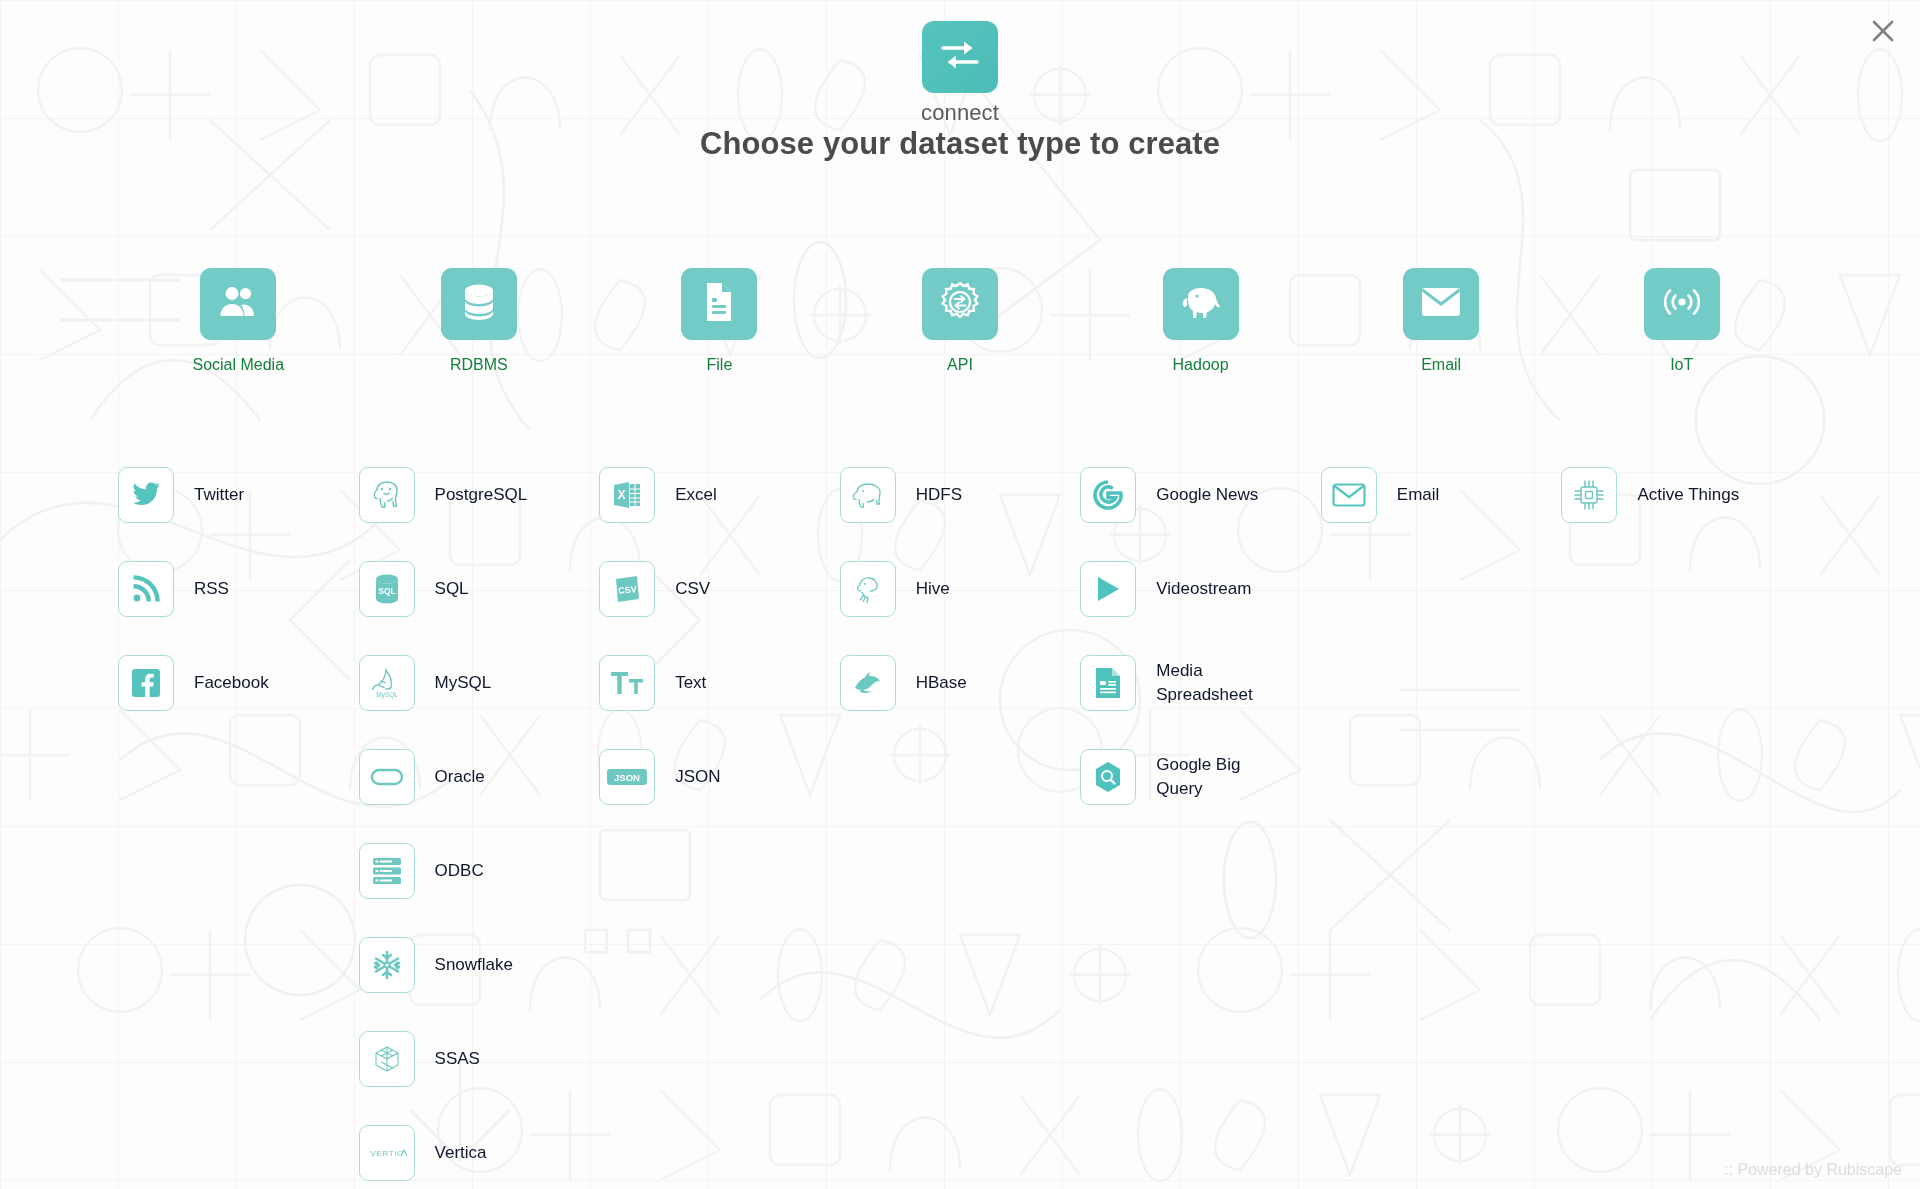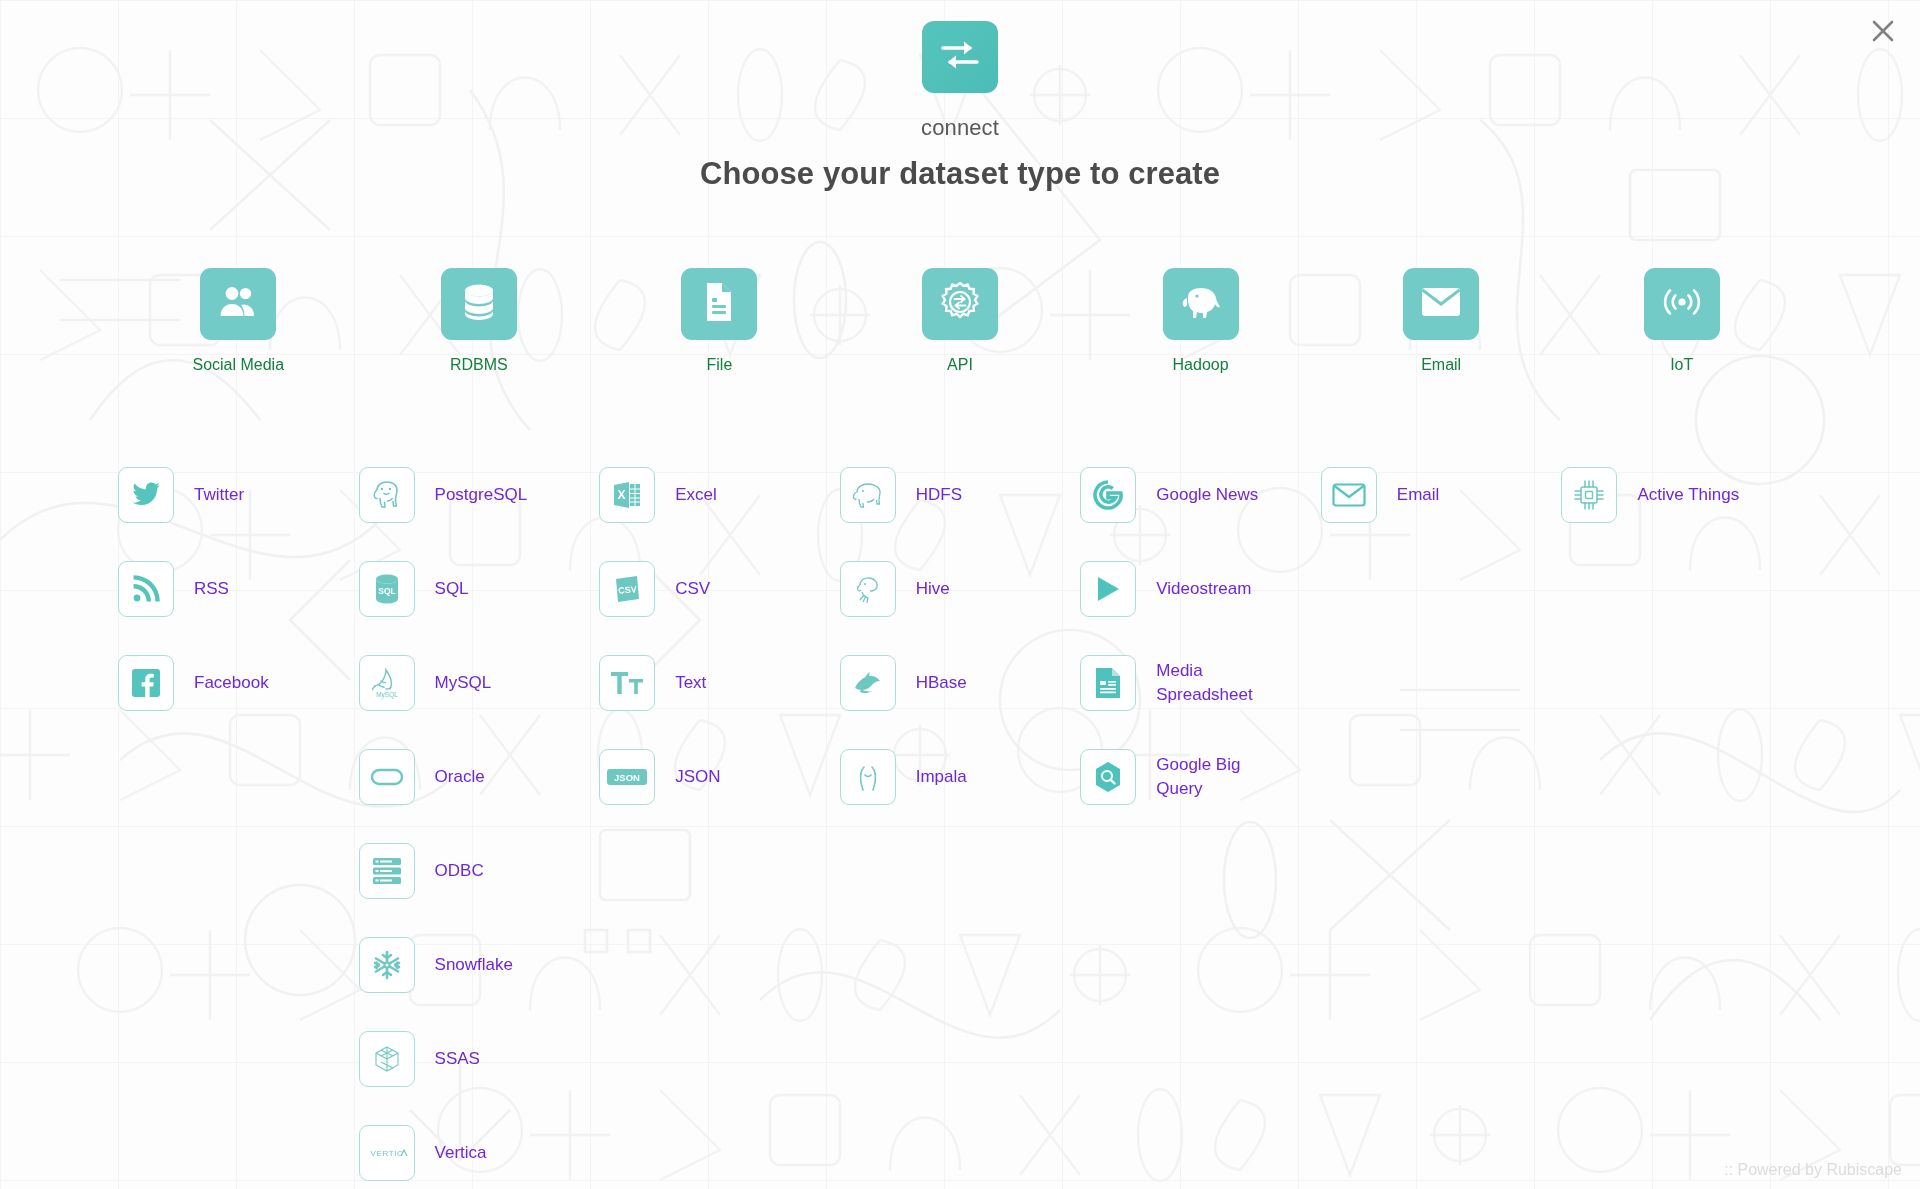--- a/index.html
+++ b/index.html
@@ -32,21 +32,20 @@
   #close-btn svg { display: block; }
 
   
   .header {
     position: absolute;
     top: 0; left: 0; right: 0;
     z-index: 10;
     display: flex;
     flex-direction: column;
     align-items: center;
-    gap: 15px;
   }
   .connect-tile {
     margin-top: 21px;
     width: 76px; height: 72px;
     background: linear-gradient(135deg,#55c4bd 0%,#4cbdb6 100%);
     border-radius: 12px;
     display: flex; align-items: center; justify-content: center;
     cursor: pointer;
   }
   .connect-label {
@@ -109,21 +108,21 @@
     flex: 0 0 auto;
     width: 56px; height: 56px;
     background: #ffffff;
     border: 1.6px solid #a9ddd9;
     border-radius: 9px;
     display: flex; align-items: center; justify-content: center;
   }
   .item-label {
     margin-left: 20px;
     font-size: 17px;
-    color: #6d28d9;
+    color: #0f172a;
     line-height: 24px;
     max-width: 130px;
   }
   .item-tile svg { display:block; }
 
   
   #footer {
     position: absolute;
     right: 18px; bottom: 10px;
     font-size: 16px;
@@ -586,32 +585,20 @@
             <svg width="34" height="24" viewBox="0 0 34 24">
               <path d="M4 17c3-7 9-12 16-12 4 0 7 2 9 5-3 0-5 1-7 3-3 3-6 6-11 6-3 0-5-1-7-2z" fill="#6ec8c2"></path>
               <path d="M10 18c3 2 7 3 11 2-3 2-8 3-12 1z" fill="#6ec8c2"></path>
               <path d="M14 7c1-3 3-5 5-6-1 3-1 5 0 7z" fill="#6ec8c2"></path>
             </svg>
           </span>
         </div>
         <div class="item-label">HBase</div>
       </div>
 
-      <div class="item">
-        <div class="item-tile">
-          <span>
-            <svg width="26" height="30" viewBox="0 0 26 30" fill="none" stroke="#6ec8c2" stroke-width="1.6" stroke-linecap="round">
-              <path d="M8 28c-2-6-3-12-2-17 .6-3 2-5 3-6"></path>
-              <path d="M18 28c2-6 3-12 2-17-.6-3-2-5-3-6"></path>
-              <path d="M10 13c1.5 2 4.5 2 6 0"></path>
-            </svg>
-          </span>
-        </div>
-        <div class="item-label">Impala</div>
-      </div>
     </div>
 
     <div class="col">
 
       <div class="item">
         <div class="item-tile">
           <span>
             <svg width="30" height="30" viewBox="0 0 30 30">
               <path d="M15 2a13 13 0 1 0 8.9 22.5A12 12 0 0 0 27.8 13H15v4.8h7.6A7.7 7.7 0 1 1 15 6.8a7.4 7.4 0 0 1 4.8 1.7" fill="none" stroke="#4ec3bd" stroke-width="3.6"></path>
             </svg>

